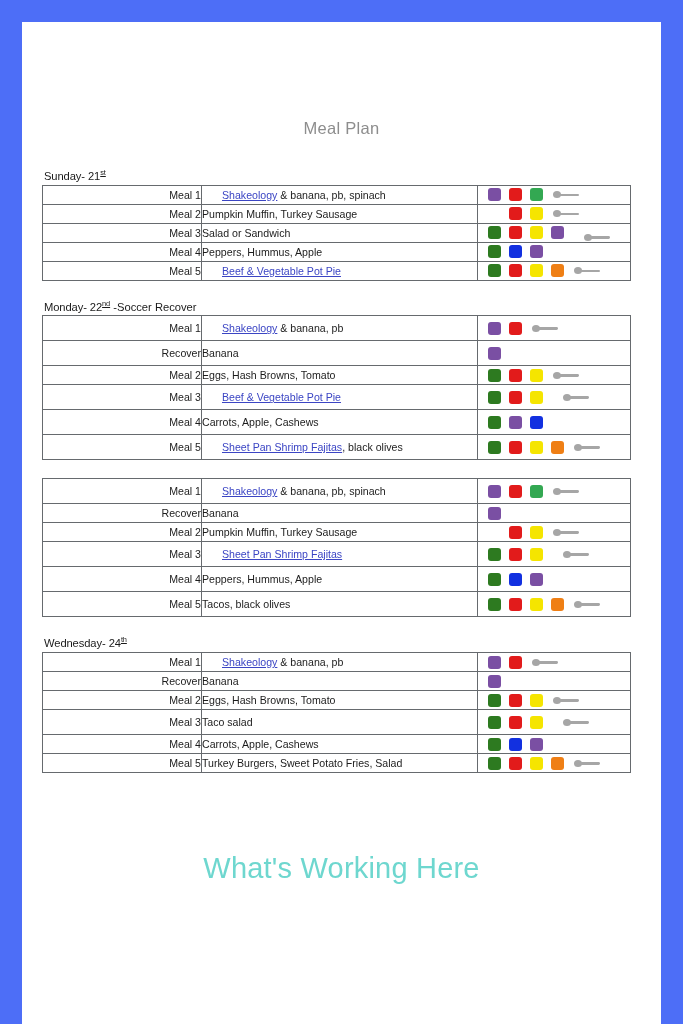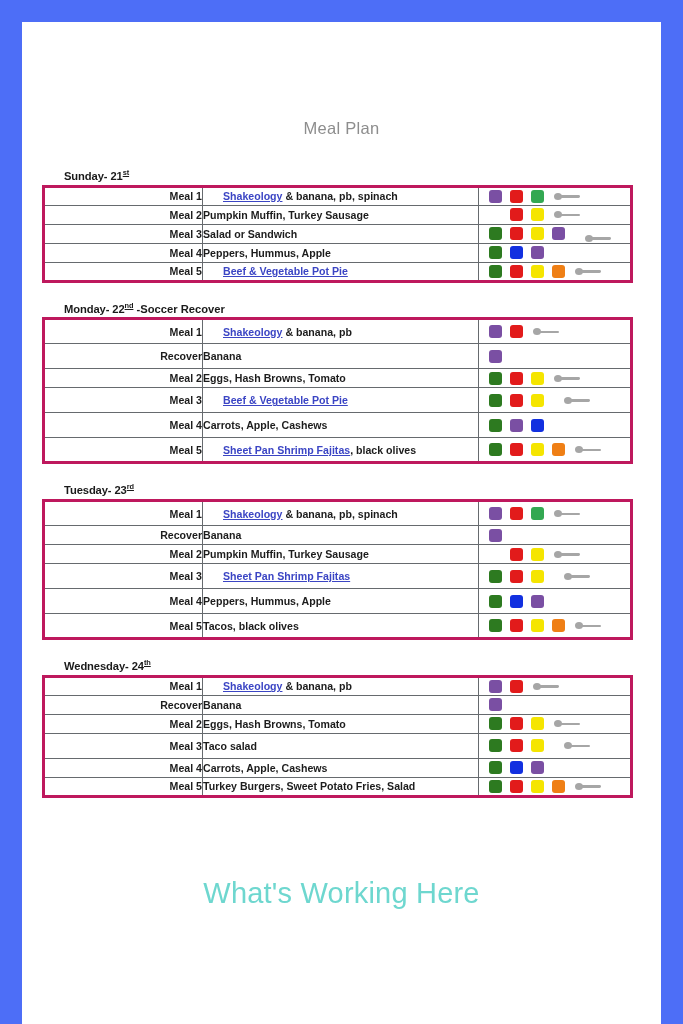--- a/index.html
+++ b/index.html
@@ -37,40 +37,38 @@
   .day-block {
     margin: 0 0 0 0;
     padding: 0 20px 0 20px;
   }
   .day-block.first { padding-top: 30px; }
   .day-block.next  { padding-top: 18px; }
 
   .day-header {
     font-size: 11.2px;
     color: #1a1a1a;
-    font-weight: 700;
+    font-weight: 400;
     letter-spacing: -0.1px;
     padding-left: 2px;
     padding-bottom: 3px;
     white-space: nowrap;
-    margin-left: 20px;
   }
   .day-header sup {
     font-size: 7.4px;
     vertical-align: super;
     text-decoration: underline;
   }
   .day-header .sfx { letter-spacing: 0; }
 
   table.meal-table {
     border-collapse: collapse;
     width: 588px;
     table-layout: fixed;
-    border: 3px solid #be185d;
-    font-weight: bold;
+    border: 1px solid #be185d;
   }
   table.meal-table td {
     border: 1px solid #666a6e;
     padding: 0;
     vertical-align: middle;
     height: 19px;
   }
   table.meal-table tr.tall td { height: 25px; }
 
   td.col-label {
@@ -318,21 +316,20 @@
                     <span class="bowl"></span>
                     <span class="handle"></span>
                   </span>
                 </div>
               </td>
             </tr>
           </tbody>
         </table>
       </div>
       <div class="day-block next">
-        <div class="day-header"><span>Tuesday</span>- <span>23</span><sup>rd</sup></div>
         <table class="meal-table">
           <tbody>
             <tr class="tall">
               <td class="col-label"><span>Meal 1</span></td>
               <td class="col-desc"><a class="recipe-link" href="#">Shakeology</a><span> &amp; banana, pb, spinach</span></td>
               <td class="col-cont">
                 <div class="cont-row">
                   <span class="swatch" style="background: rgb(122, 79, 163);"></span>
                   <span class="swatch" style="background: rgb(226, 27, 27);"></span>
                   <span class="swatch" style="background: rgb(51, 168, 82);"></span>

